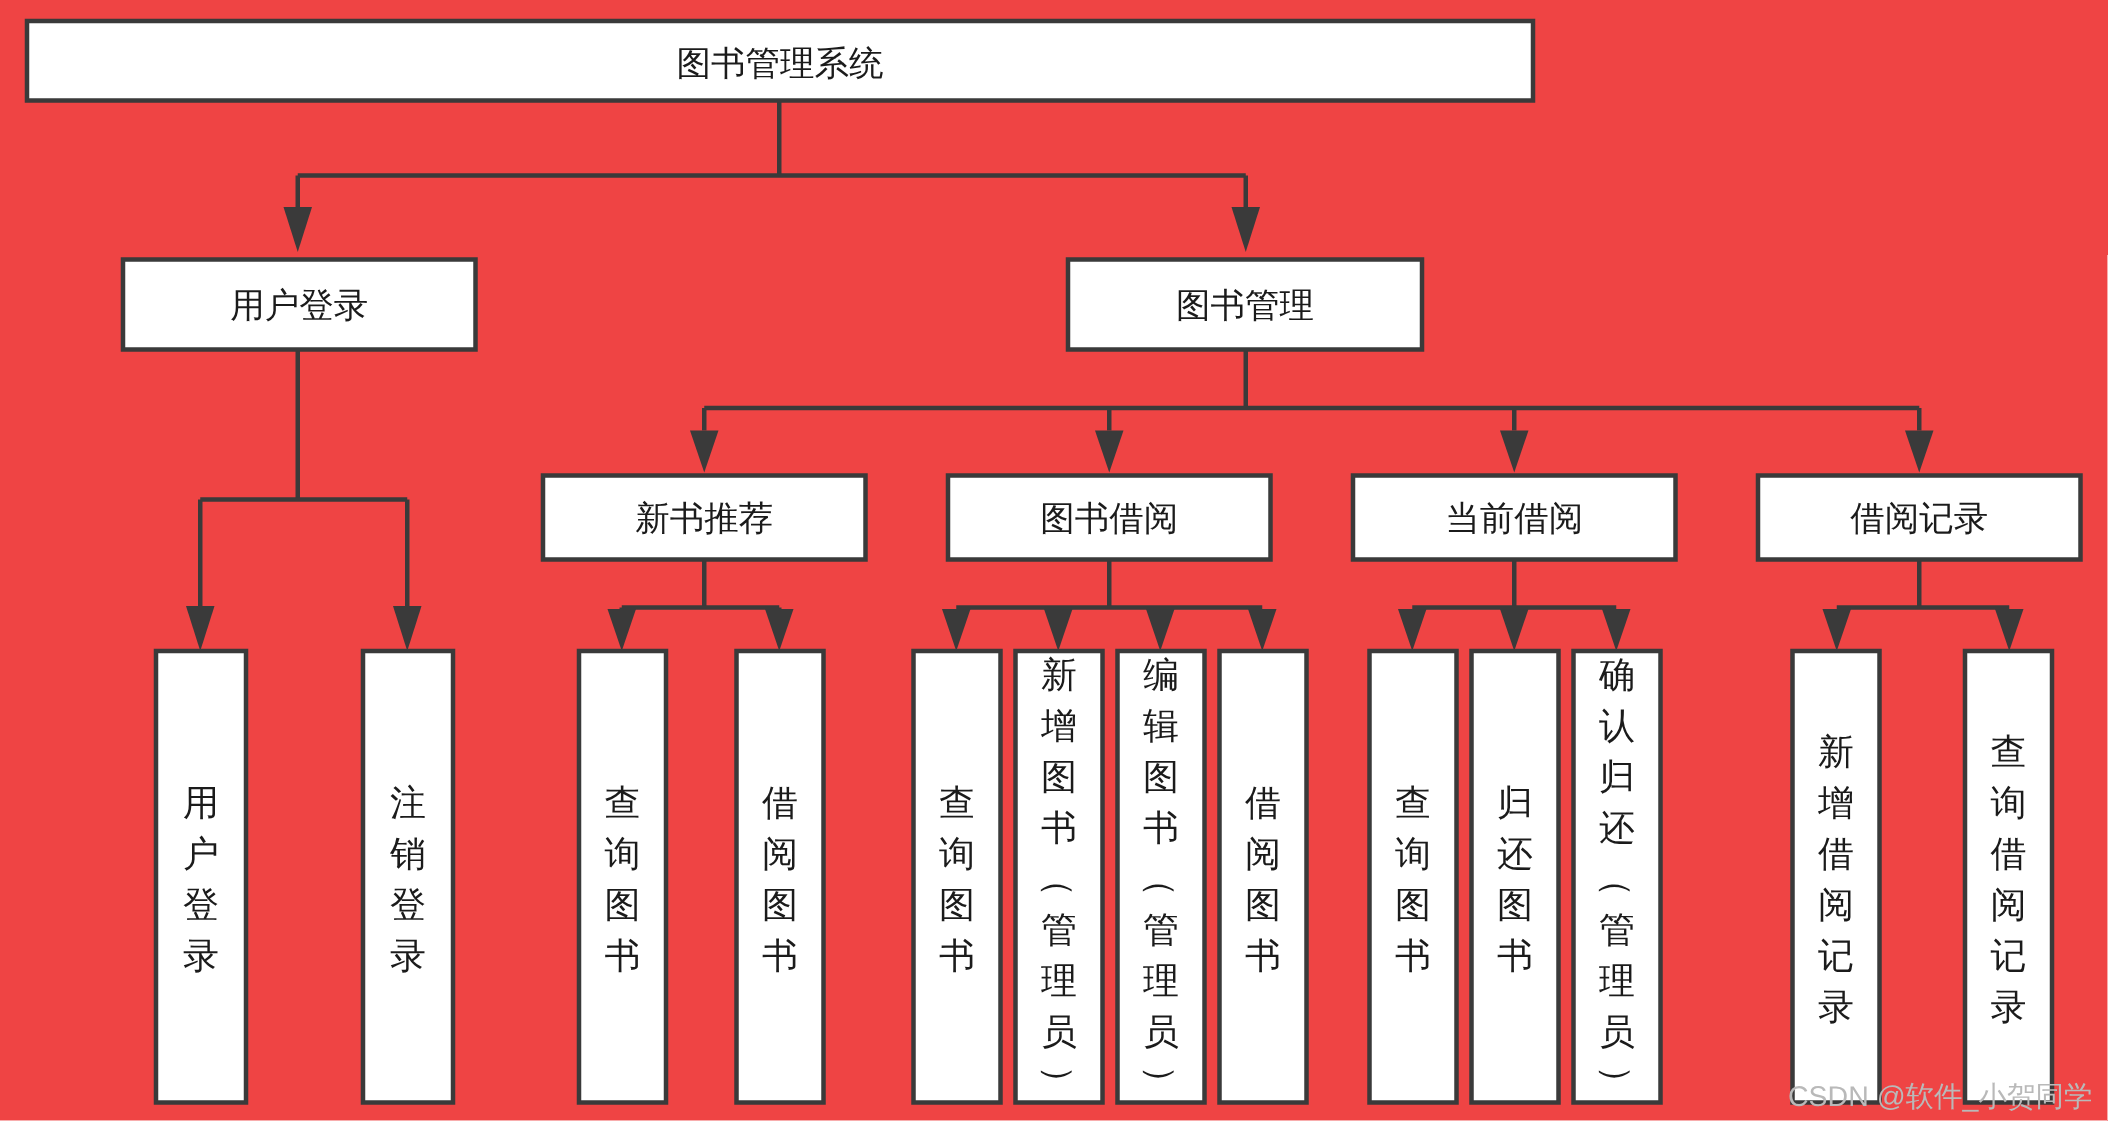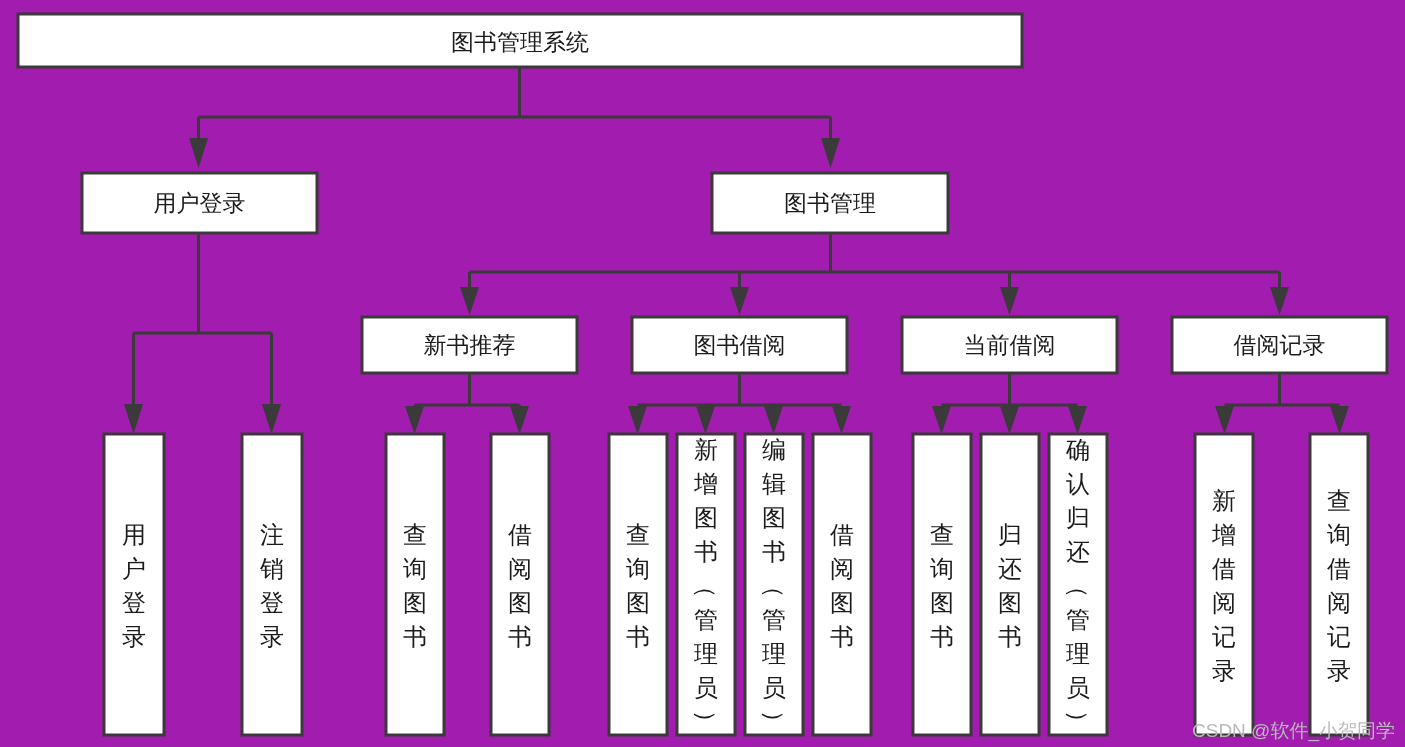--- a/index.html
+++ b/index.html
@@ -8,21 +8,21 @@
     padding: 0;
     background: #ffffff;
   }
   body {
     font-family: "Liberation Sans", "DejaVu Sans", sans-serif;
   }
   #diagram-root {
     position: relative;
     width: 1405px;
     height: 747px;
-    background: #a21caf;
+    background: #ef4444;
     overflow: hidden;
   }
   svg.diagram-canvas {
     position: absolute;
     left: 0;
     top: 0;
     width: 1405px;
     height: 747px;
     display: block;
   }

